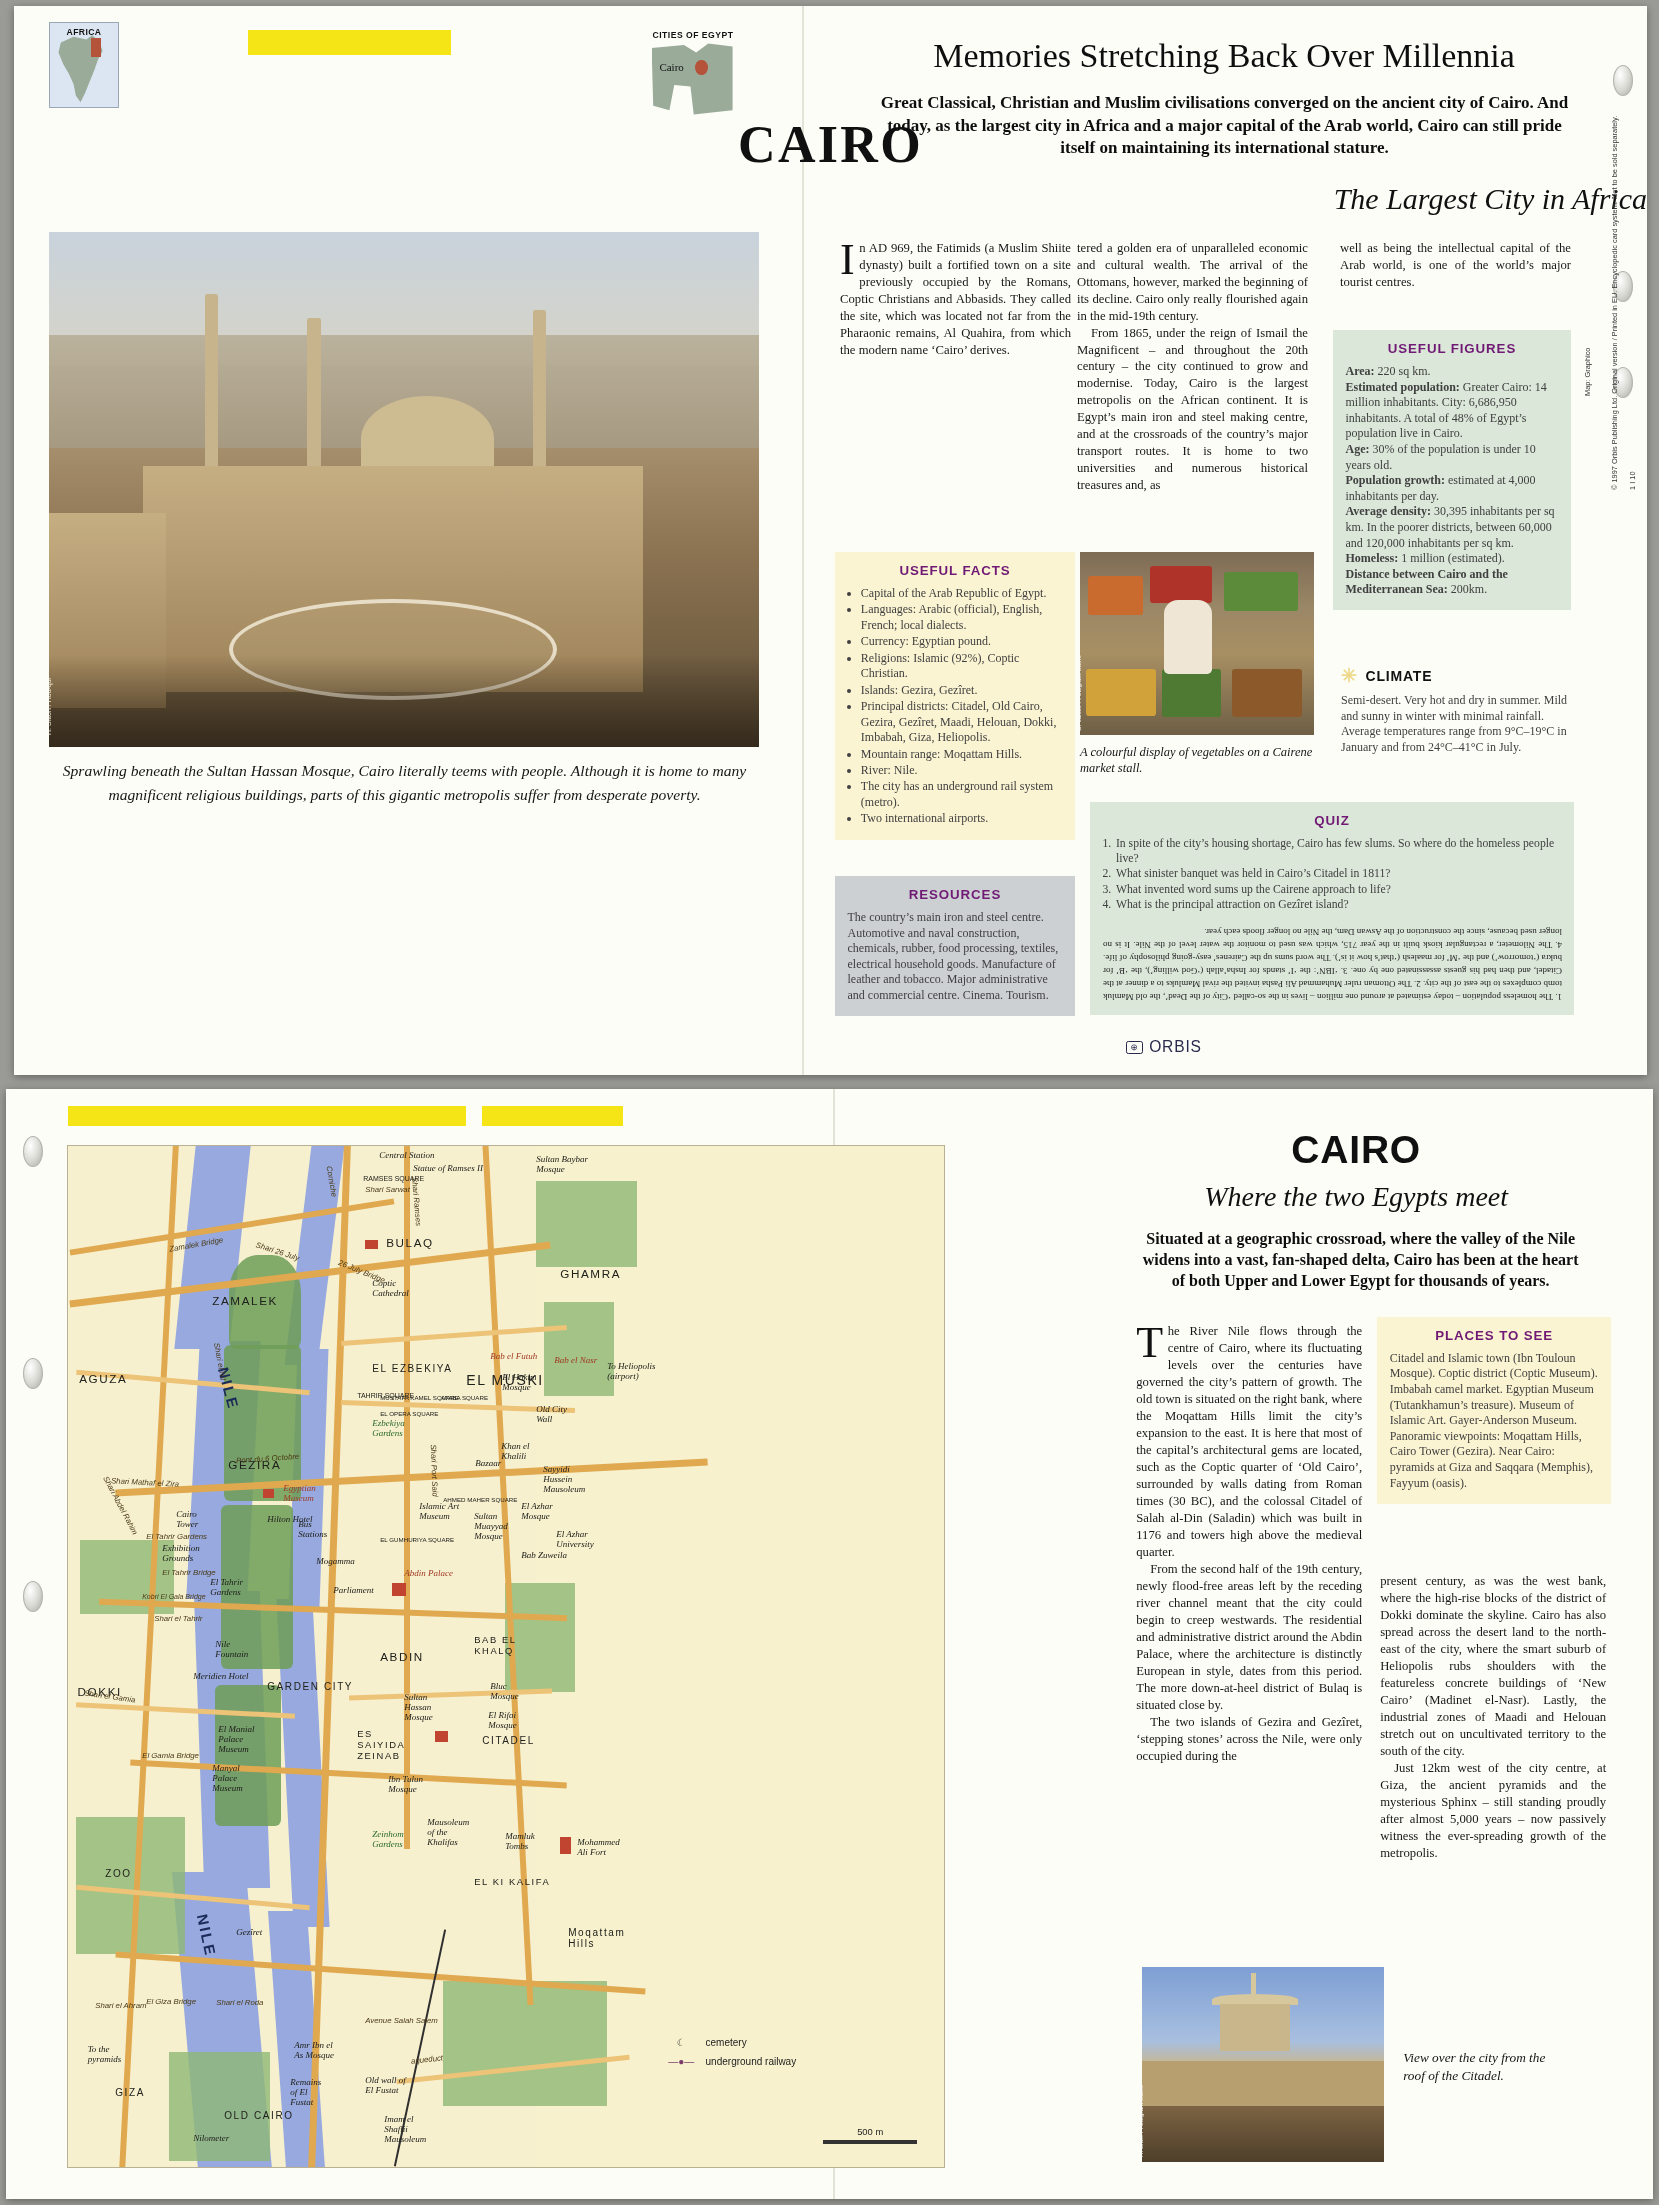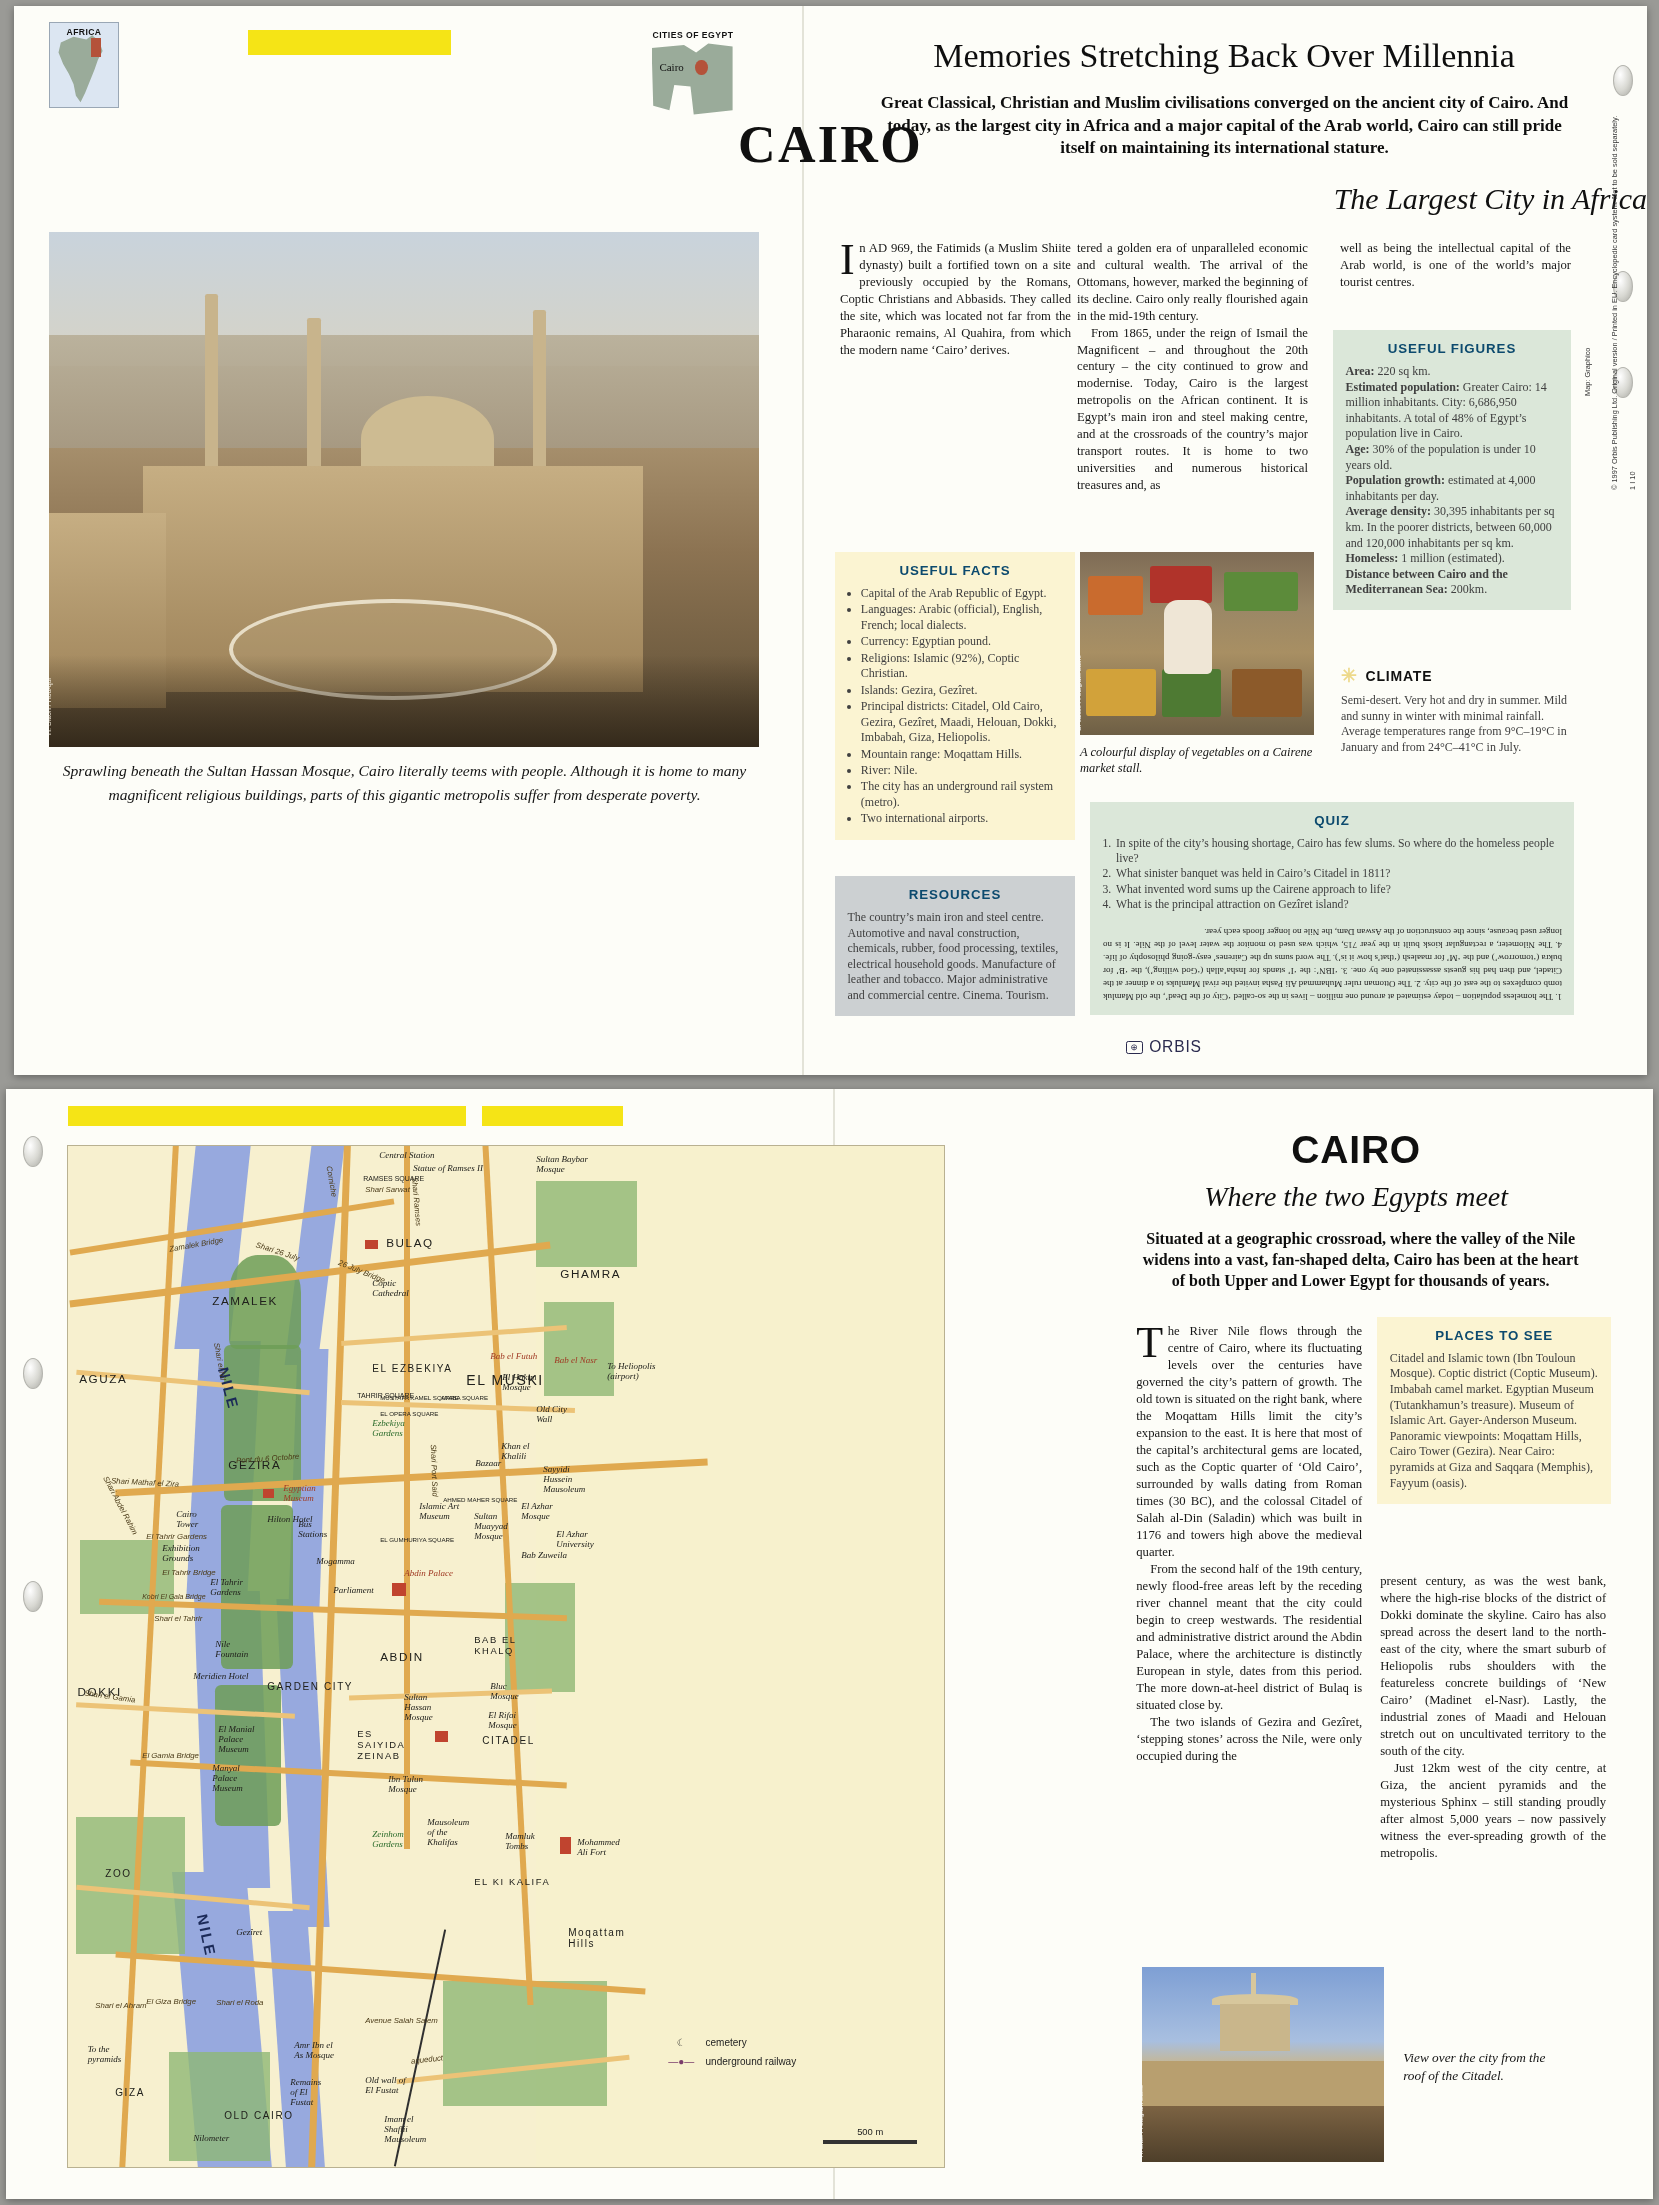--- a/index.html
+++ b/index.html
@@ -135,21 +135,21 @@
     float:left; font-size:44px; line-height:.82; padding:1.6px 4.7px 0 0;
     font-family:"Liberation Serif", serif; color:#111;
   }
 
   .boxed { position:absolute; padding:11px 12.5px 12.5px; }
   .box-yellow { background:#fbf4d2; }
   .box-grey   { background:#ccd0d2; }
   .box-green  { background:#dbe7d9; }
   .box-head {
     font-family:"Liberation Sans", sans-serif; font-weight:bold;
-    font-size:13.3px; letter-spacing:0.9px; text-align:center; margin-bottom:7.8px; color:#0c4a6e;
+    font-size:13.3px; letter-spacing:0.9px; text-align:center; margin-bottom:7.8px; color:#701a75;
   }
   .box-body { font-size:12px; line-height:1.30; color:#404040; }
   .box-body ul { margin:0; padding-left:13.3px; }
   .box-body li { margin-bottom:0.8px; }
   .box-body b { font-weight:bold; }
 
   .photo-market {
     position:absolute; left:1066px; top:546px; width:234px; height:183px;
     background:linear-gradient(180deg,#7e6b55 0%,#9a8766 30%,#a88f63 55%,#6e5f45 100%);
     overflow:hidden;

